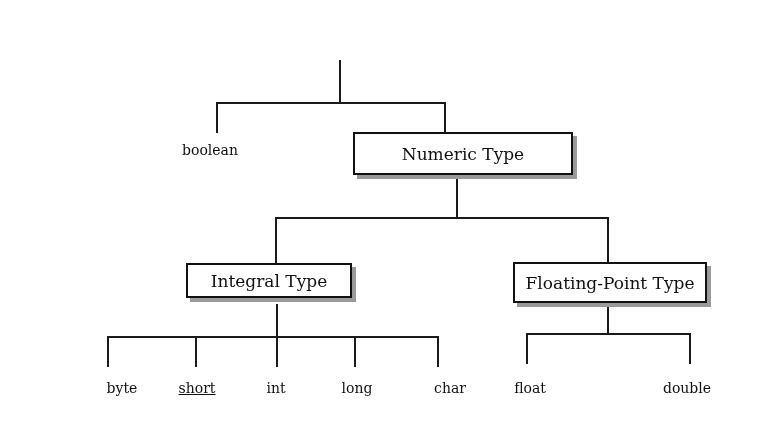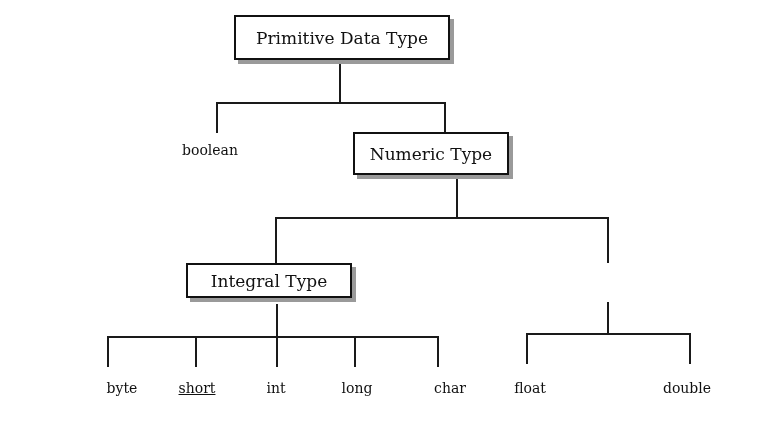--- a/index.html
+++ b/index.html
@@ -37,21 +37,21 @@
   .leaf {
     position: absolute;
     transform: translateX(-50%);
     font-size: 14px;
     white-space: nowrap;
     z-index: 2;
   }
 
   
   #box-primitive { left: 234px; top: 15px;  width: 216px; height: 45px; }
-  #box-numeric   { left: 353px; top: 132px; width: 156px; height: 43px; }
+  #box-numeric   { left: 353px; top: 132px; width: 220px; height: 43px; }
   #box-integral  { left: 186px; top: 263px; width: 166px; height: 35px; }
   #box-floating  { left: 513px; top: 262px; width: 194px; height: 41px; }
 
   
   #v-primitive-out { left: 339px; top: 60px;  width: 2px;   height: 43px; }
   #h-level1        { left: 216px; top: 102px; width: 230px; height: 2px;  }
   #v-boolean-in    { left: 216px; top: 102px; width: 2px;   height: 31px; }
   #v-numeric-in    { left: 444px; top: 102px; width: 2px;   height: 31px; }
 
   #v-numeric-out   { left: 456px; top: 174px; width: 2px;   height: 45px; }
@@ -103,23 +103,23 @@
   <div class="line" id="v-short-in"></div>
   <div class="line" id="v-int-in"></div>
   <div class="line" id="v-long-in"></div>
   <div class="line" id="v-char-in"></div>
 
   <div class="line" id="v-floating-out"></div>
   <div class="line" id="h-level3-right"></div>
   <div class="line" id="v-float-in"></div>
   <div class="line" id="v-double-in"></div>
 
-  <div class="node" id="box-primitive">Primitive Data Type</div>
   <div class="node" id="box-numeric">Numeric Type</div>
   <div class="node" id="box-integral">Integral Type</div>
+  <div class="node" id="box-floating">Floating-Point Type</div>
 
   <div class="leaf" id="leaf-boolean">boolean</div>
   <div class="leaf" id="leaf-byte">byte</div>
   <div class="leaf" id="leaf-short">short</div>
   <div class="leaf" id="leaf-int">int</div>
   <div class="leaf" id="leaf-long">long</div>
   <div class="leaf" id="leaf-char">char</div>
   <div class="leaf" id="leaf-float">float</div>
   <div class="leaf" id="leaf-double">double</div>
 

